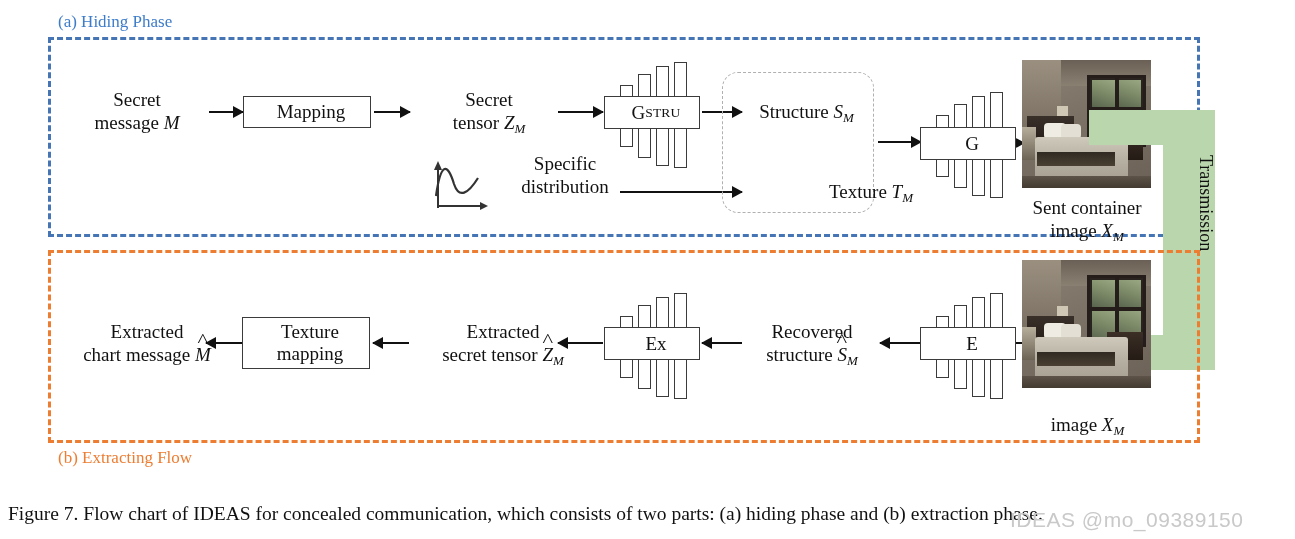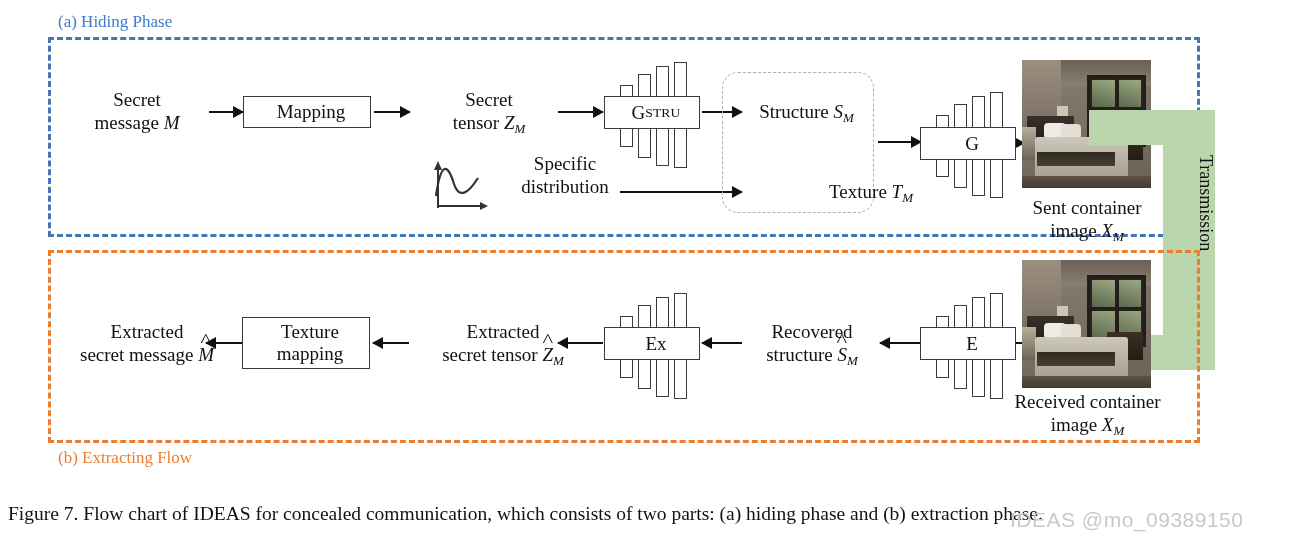--- a/index.html
+++ b/index.html
@@ -192,21 +192,21 @@
 <div class="abs" id="trans-v"></div>
 <div class="abs" id="trans-bot"></div>
 <div class="abs" id="trans-head"></div>
 <div class="abs" id="trans-label">Transmission</div>
 
 <div class="abs" id="extracting-box"></div>
 <div class="abs" id="extracting-label">(b) Extracting Flow</div>
 
 <div class="abs lbl" style="left:52px;top:320px;width:190px;">
   <span>Extracted</span><br>
-  <span>secret message </span><span class="hat">M</span>
+  <span>chart message </span><span class="hat">M</span>
 </div>
 <div class="ar left" style="left:206px;top:342px;width:36px;"></div>
 
 <div class="pbox abs" style="left:242px;top:317px;width:128px;height:52px;line-height:22px;">
   <div>
     <span>Texture</span><br>
     <span>mapping</span>
   </div>
 </div>
 <div class="ar left" style="left:373px;top:342px;width:36px;"></div>
@@ -257,18 +257,18 @@
   <div class="hdbd"></div>
   <div class="nstd"></div>
   <div class="dress"></div>
   <div class="pil1"></div>
     <div class="pil2"></div>
   <div class="bed"></div>
     <div class="runner"></div>
   <div class="floor"></div>
 </div>
 <div class="abs lbl" style="left:1000px;top:390px;width:175px;">
-  <span>Received container</span><br>
+  <br>
   <span>image </span><i>X</i><span class="sub">M</span>
 </div>
 
 <div class="abs" id="caption">Figure 7. Flow chart of IDEAS for concealed communication, which consists of two parts: (a) hiding phase and (b) extraction phase.</div>
 <div class="abs" id="watermark">IDEAS @mo_09389150</div>
 
 </body></html>

